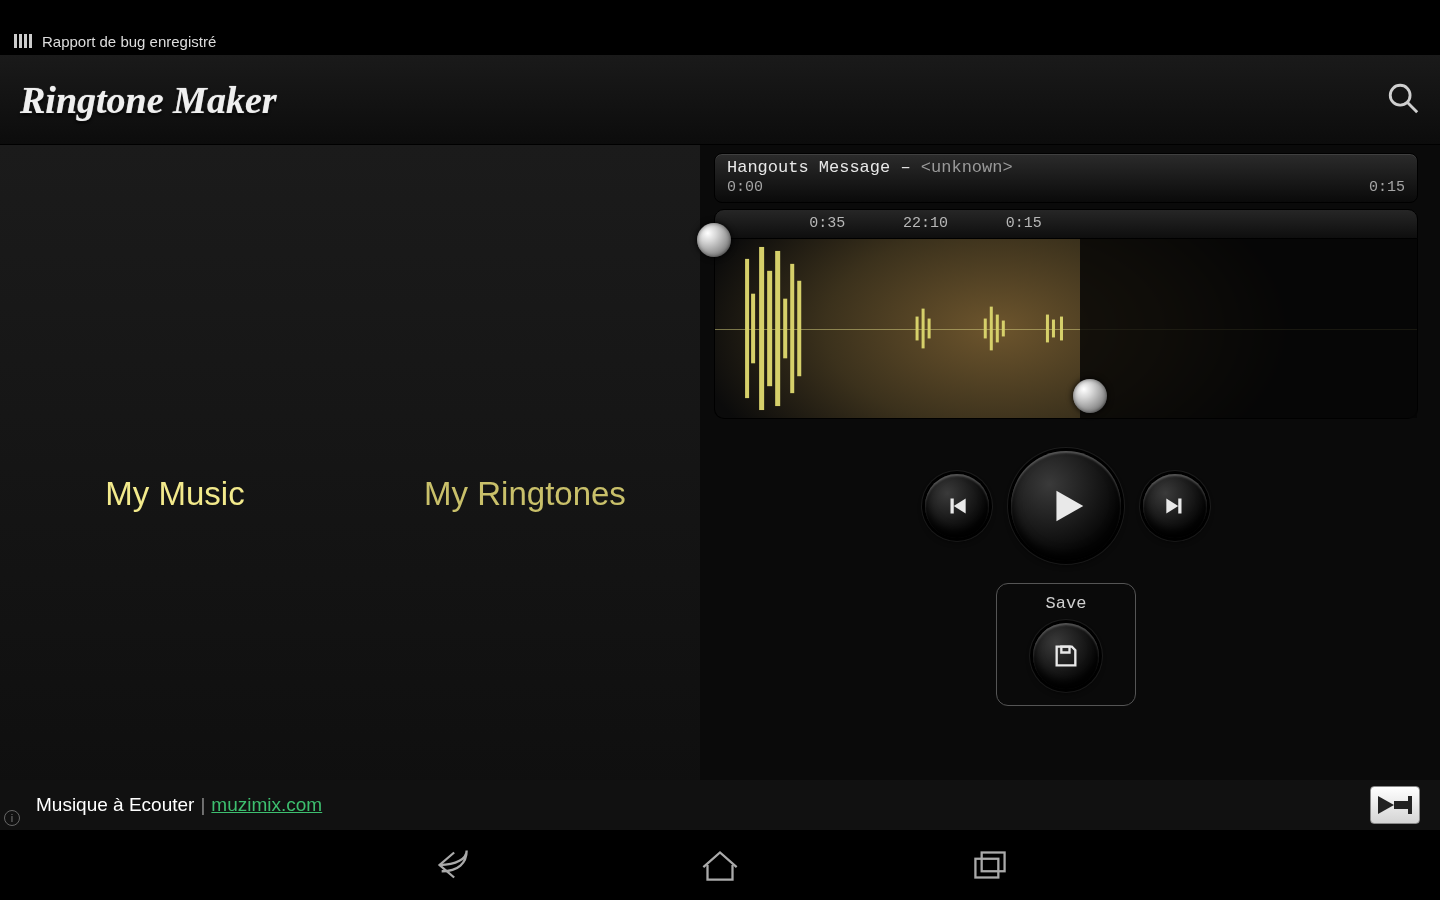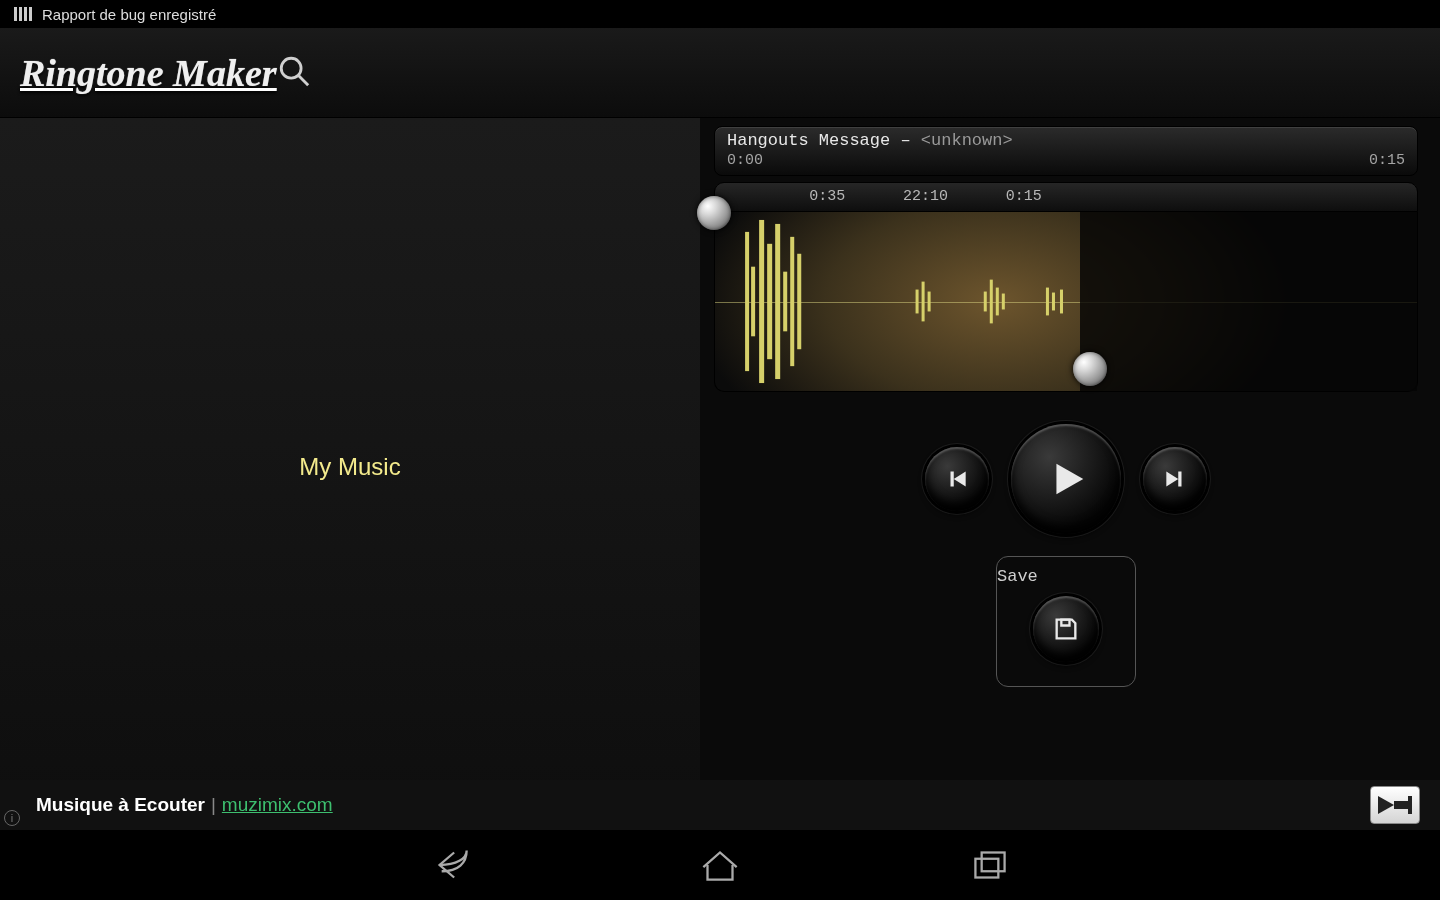--- a/index.html
+++ b/index.html
@@ -1,28 +1,28 @@
 <!DOCTYPE html>
 <html><head>
 <meta charset="utf-8">
 <style>
   * { margin:0; padding:0; box-sizing:border-box; }
   html,body { width:1440px; height:900px; background:#000; font-family:Arial,Helvetica,sans-serif; color:#fff; overflow:hidden; }
 
   
-  .status-bar { height:28px; display:flex; align-items:center; gap:10px; padding:0 14px; font-size:15px; color:#ddd; }
+  .status-bar { height:28px; display:flex; align-items:center; gap:10px; padding:0 14px; font-size:15px; color:#ddd;margin-top:27px; }
   .status-icon{ display:flex; gap:2px; }
   .status-icon span{ width:3px; height:14px; background:#ccc; }
 
   
-  .header { height:90px; background:linear-gradient(#1a1a1a,#0c0c0c); display:flex; align-items:center; padding:0 20px; border-bottom:1px solid #000;text-decoration:underline; }
+  .header { height:90px; background:linear-gradient(#1a1a1a,#0c0c0c); display:flex; align-items:center; justify-content:space-between; padding:0 20px; border-bottom:1px solid #000; }
   .logo { font:italic 700 38px "Brush Script MT","Segoe Script",cursive; color:#efefef; text-shadow:0 2px 3px #000,0 0 1px #fff; }
   .search-btn svg{ width:34px; height:34px; stroke:#cfcfcf; fill:none; stroke-width:2;}
   .tabs { flex:0 0 700px; display:flex; height:62px; background:linear-gradient(#1b1b1b,#0e0e0e); border-bottom:2px solid #3a3a3a;}
-  .tab { flex:1; display:flex; align-items:center; justify-content:center; font-size:24px; color:#c9c06a; cursor:pointer;}
+  .tab { flex:1; display:flex; align-items:center; justify-content:center; font-size:33px; color:#c9c06a; cursor:pointer;}
   .tab.active { color:#f3ea8c; position:relative;}
   .tab.active::after{ content:""; position:absolute; bottom:-2px; left:80px; right:80px; height:4px; background:#f3ea8c;}
   .main { display:flex; height:670px; }
 
   
   .list { flex:0 0 700px; padding:10px 12px; overflow:hidden; background:#0a0a0a;}
   .row { height:78px; margin-bottom:4px; border-radius:10px; background:linear-gradient(#242424,#050505); box-shadow:inset 0 1px 0 rgba(255,255,255,.08),0 0 0 1px #000; display:flex; align-items:center; gap:22px; padding:0 22px; font-family:"Courier New",monospace;}
   .play-ico{ width:48px; height:48px; border:4px solid #d8d8d8; border-radius:50%; display:flex; align-items:center; justify-content:center; flex-shrink:0;}
   .play-ico::before{ content:""; border-left:18px solid #d8d8d8; border-top:11px solid transparent; border-bottom:11px solid transparent; margin-left:5px;}
   .row .artist{ font-size:20px; font-weight:bold; color:#e5e5e5;}
@@ -45,26 +45,26 @@
   .wf rect{ fill:#d6d06a; }
   .handle{ position:absolute; width:34px; height:34px; border-radius:50%; background:radial-gradient(circle at 32% 30%,#fff 0%,#d8d8d8 25%,#888 70%,#333 100%); box-shadow:0 0 6px #000,inset 0 0 4px rgba(0,0,0,.5);}
   .handle.start{ left:-17px; top:14px;}
   .handle.end{ left:51%; top:170px;}
 
   .controls{ display:flex; align-items:center; justify-content:center; gap:22px; margin-top:32px;}
   .cbtn{ width:64px; height:64px; border-radius:50%; background:radial-gradient(circle at 35% 30%,#3a3a3a,#050505 70%); box-shadow:inset 0 2px 2px rgba(255,255,255,.25),inset 0 -6px 10px #000,0 0 0 3px #000,0 0 0 4px rgba(255,255,255,.08),0 3px 6px #000; display:flex; align-items:center; justify-content:center; cursor:pointer;}
   .cbtn.big{ width:110px; height:110px;}
   .cbtn svg{ fill:#e9e9e9; }
 
-  .save-box{ width:140px; margin:22px auto 0; border:1px solid #555; border-radius:12px; padding:10px 0 24px; text-align:left; font:17px "Courier New",monospace; color:#cfcfcf;}
+  .save-box{ width:140px; margin:22px auto 0; border:1px solid #555; border-radius:12px; padding:10px 0 16px; text-align:center; font:17px "Courier New",monospace; color:#cfcfcf;}
   .save-btn{ width:66px; height:66px; margin:10px auto 0;}
 
   
   .adbar{ position:absolute; left:0; right:0; bottom:70px; height:50px; background:#111; display:flex; align-items:center; padding:0 20px 0 36px; font-size:19px;}
-  .adbar .t1{ color:#fff; font-weight:bold;}
+  .adbar .t1{ color:#fff; font-weight:normal;}
   .adbar .sep{ color:#888; margin:0 6px;}
   .adbar .t2{ color:#3dbf6f;text-decoration:underline;}
   .adinfo{ position:absolute; left:4px; bottom:4px; width:16px; height:16px; border:1px solid #666; border-radius:50%; color:#777; font:11px/14px Arial; text-align:center;}
   .adnext{ margin-left:auto; width:50px; height:38px; background:linear-gradient(#fff,#d4d4d4); border:1px solid #888; border-radius:4px; display:flex; align-items:center; justify-content:center;}
   .adnext::before{ content:""; border-left:16px solid #222; border-top:9px solid transparent; border-bottom:9px solid transparent;}
   .adnext::after{ content:""; width:4px; height:18px; background:#222; margin-left:-2px;}
   .adshaft{ width:18px; height:8px; background:#222; margin-right:-2px;}
 
   
   .navbar{ position:absolute; left:0; right:0; bottom:0; height:70px; background:#000; display:flex; align-items:center; justify-content:center; gap:220px;}
@@ -91,20 +91,21 @@
         <line x1="15" y1="15" x2="22" y2="22"></line>
       </svg>
   </div>
 </div>
 
 <div class="main">
 
   <div style="flex:0 0 700px; display:flex; flex-direction:column;">
     <div class="tabs">
       <div class="tab active">My Music</div>
+      <div class="tab">My Ringtones</div>
     </div>
     <div class="list">
       <div class="row">
         <div class="play-ico"></div>
         <div>
             <div class="artist">&lt;unknown&gt;</div>
             <div class="title">Hangouts Message</div>
           </div>
       </div>
 

